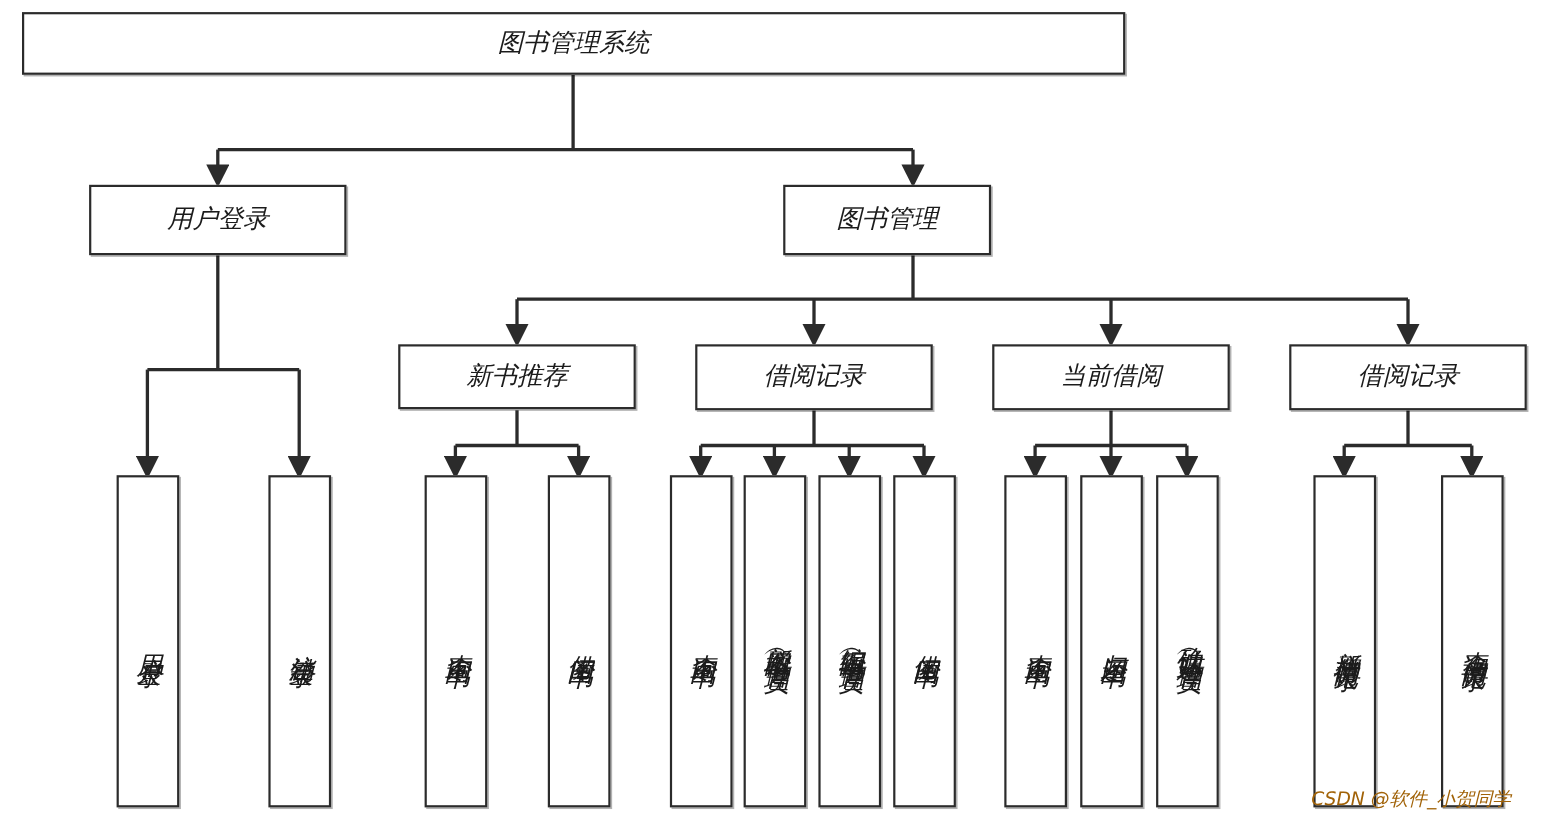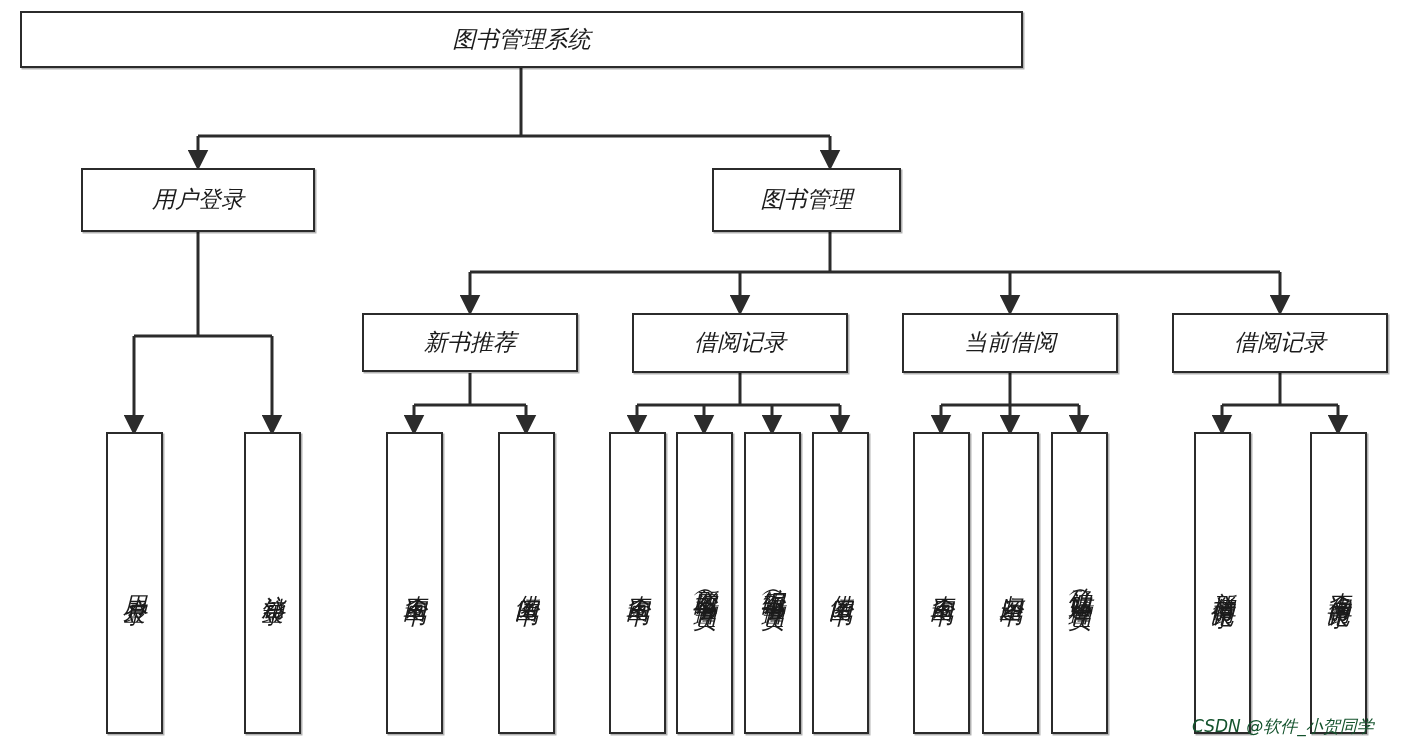--- a/index.html
+++ b/index.html
@@ -60,21 +60,21 @@
     top: 0;
     width: 1405px;
     height: 747px;
     pointer-events: none;
   }
   .watermark {
     position: absolute;
     left: 1192px;
     top: 715px;
     font-size: 17px;
-    color: #14532d;
+    color: #a16207;
     white-space: nowrap;
     font-family: "DejaVu Sans", "Liberation Sans", sans-serif;
   }
 </style>
 </head>
 <body>
 
 <div id="canvas">
 
   <svg class="wires" viewBox="0 0 1405 747">

